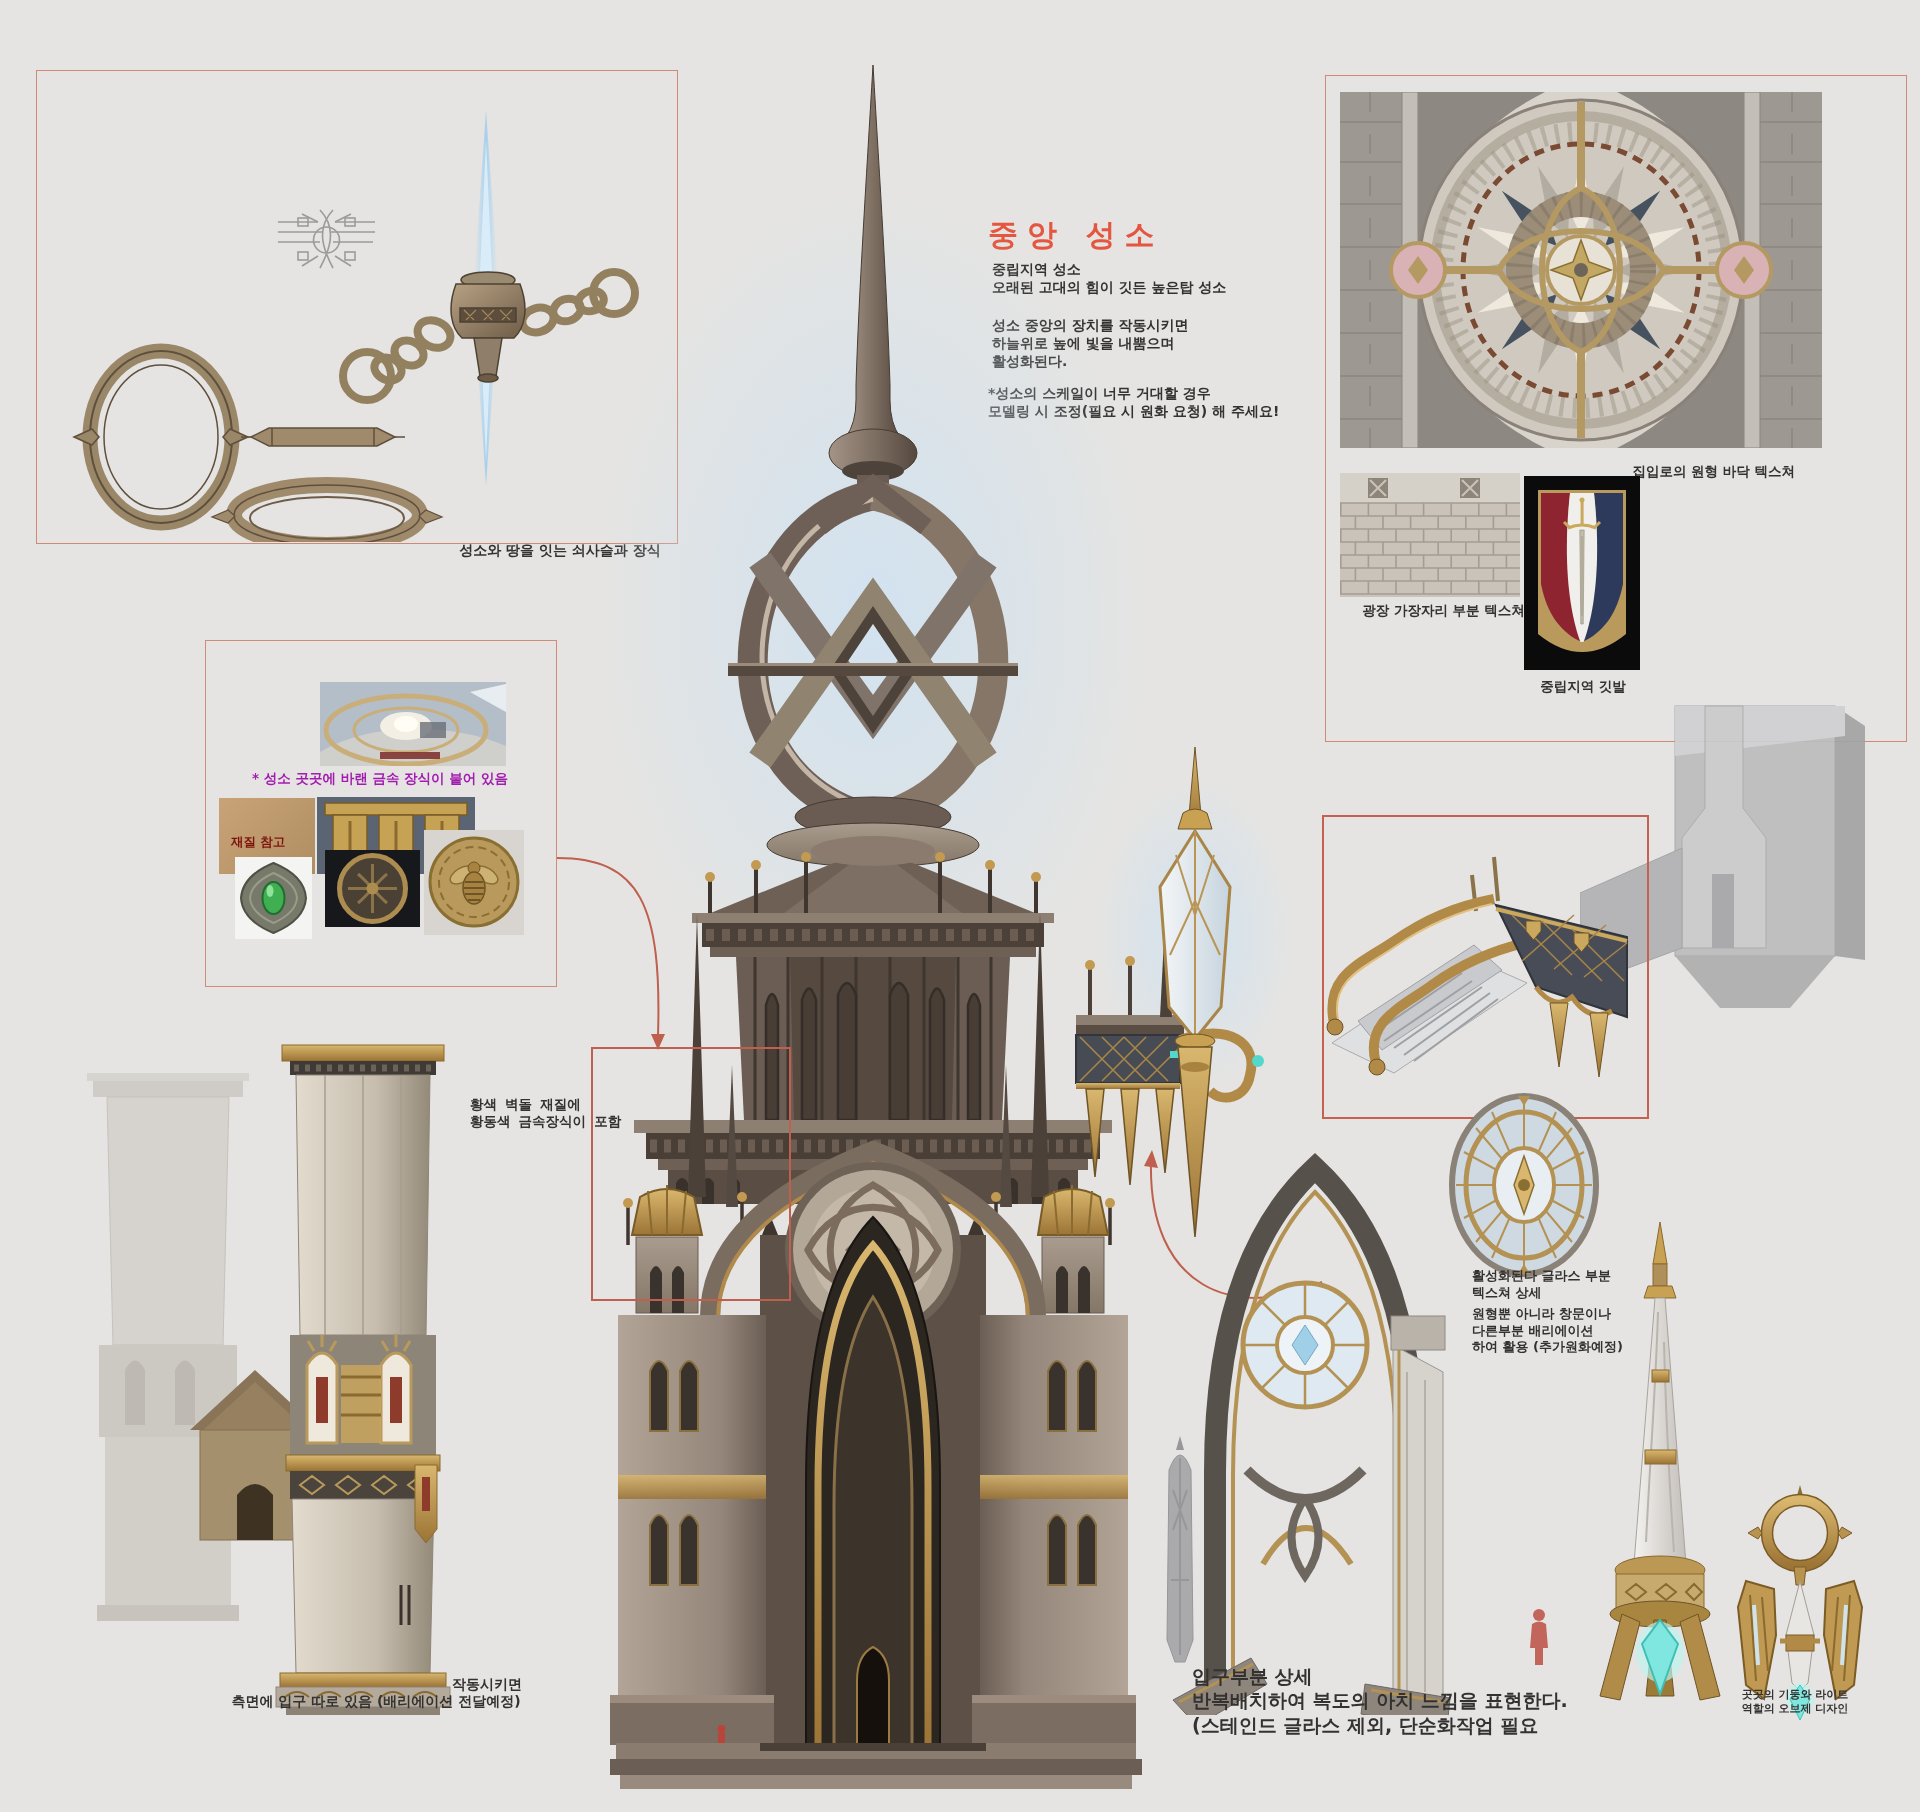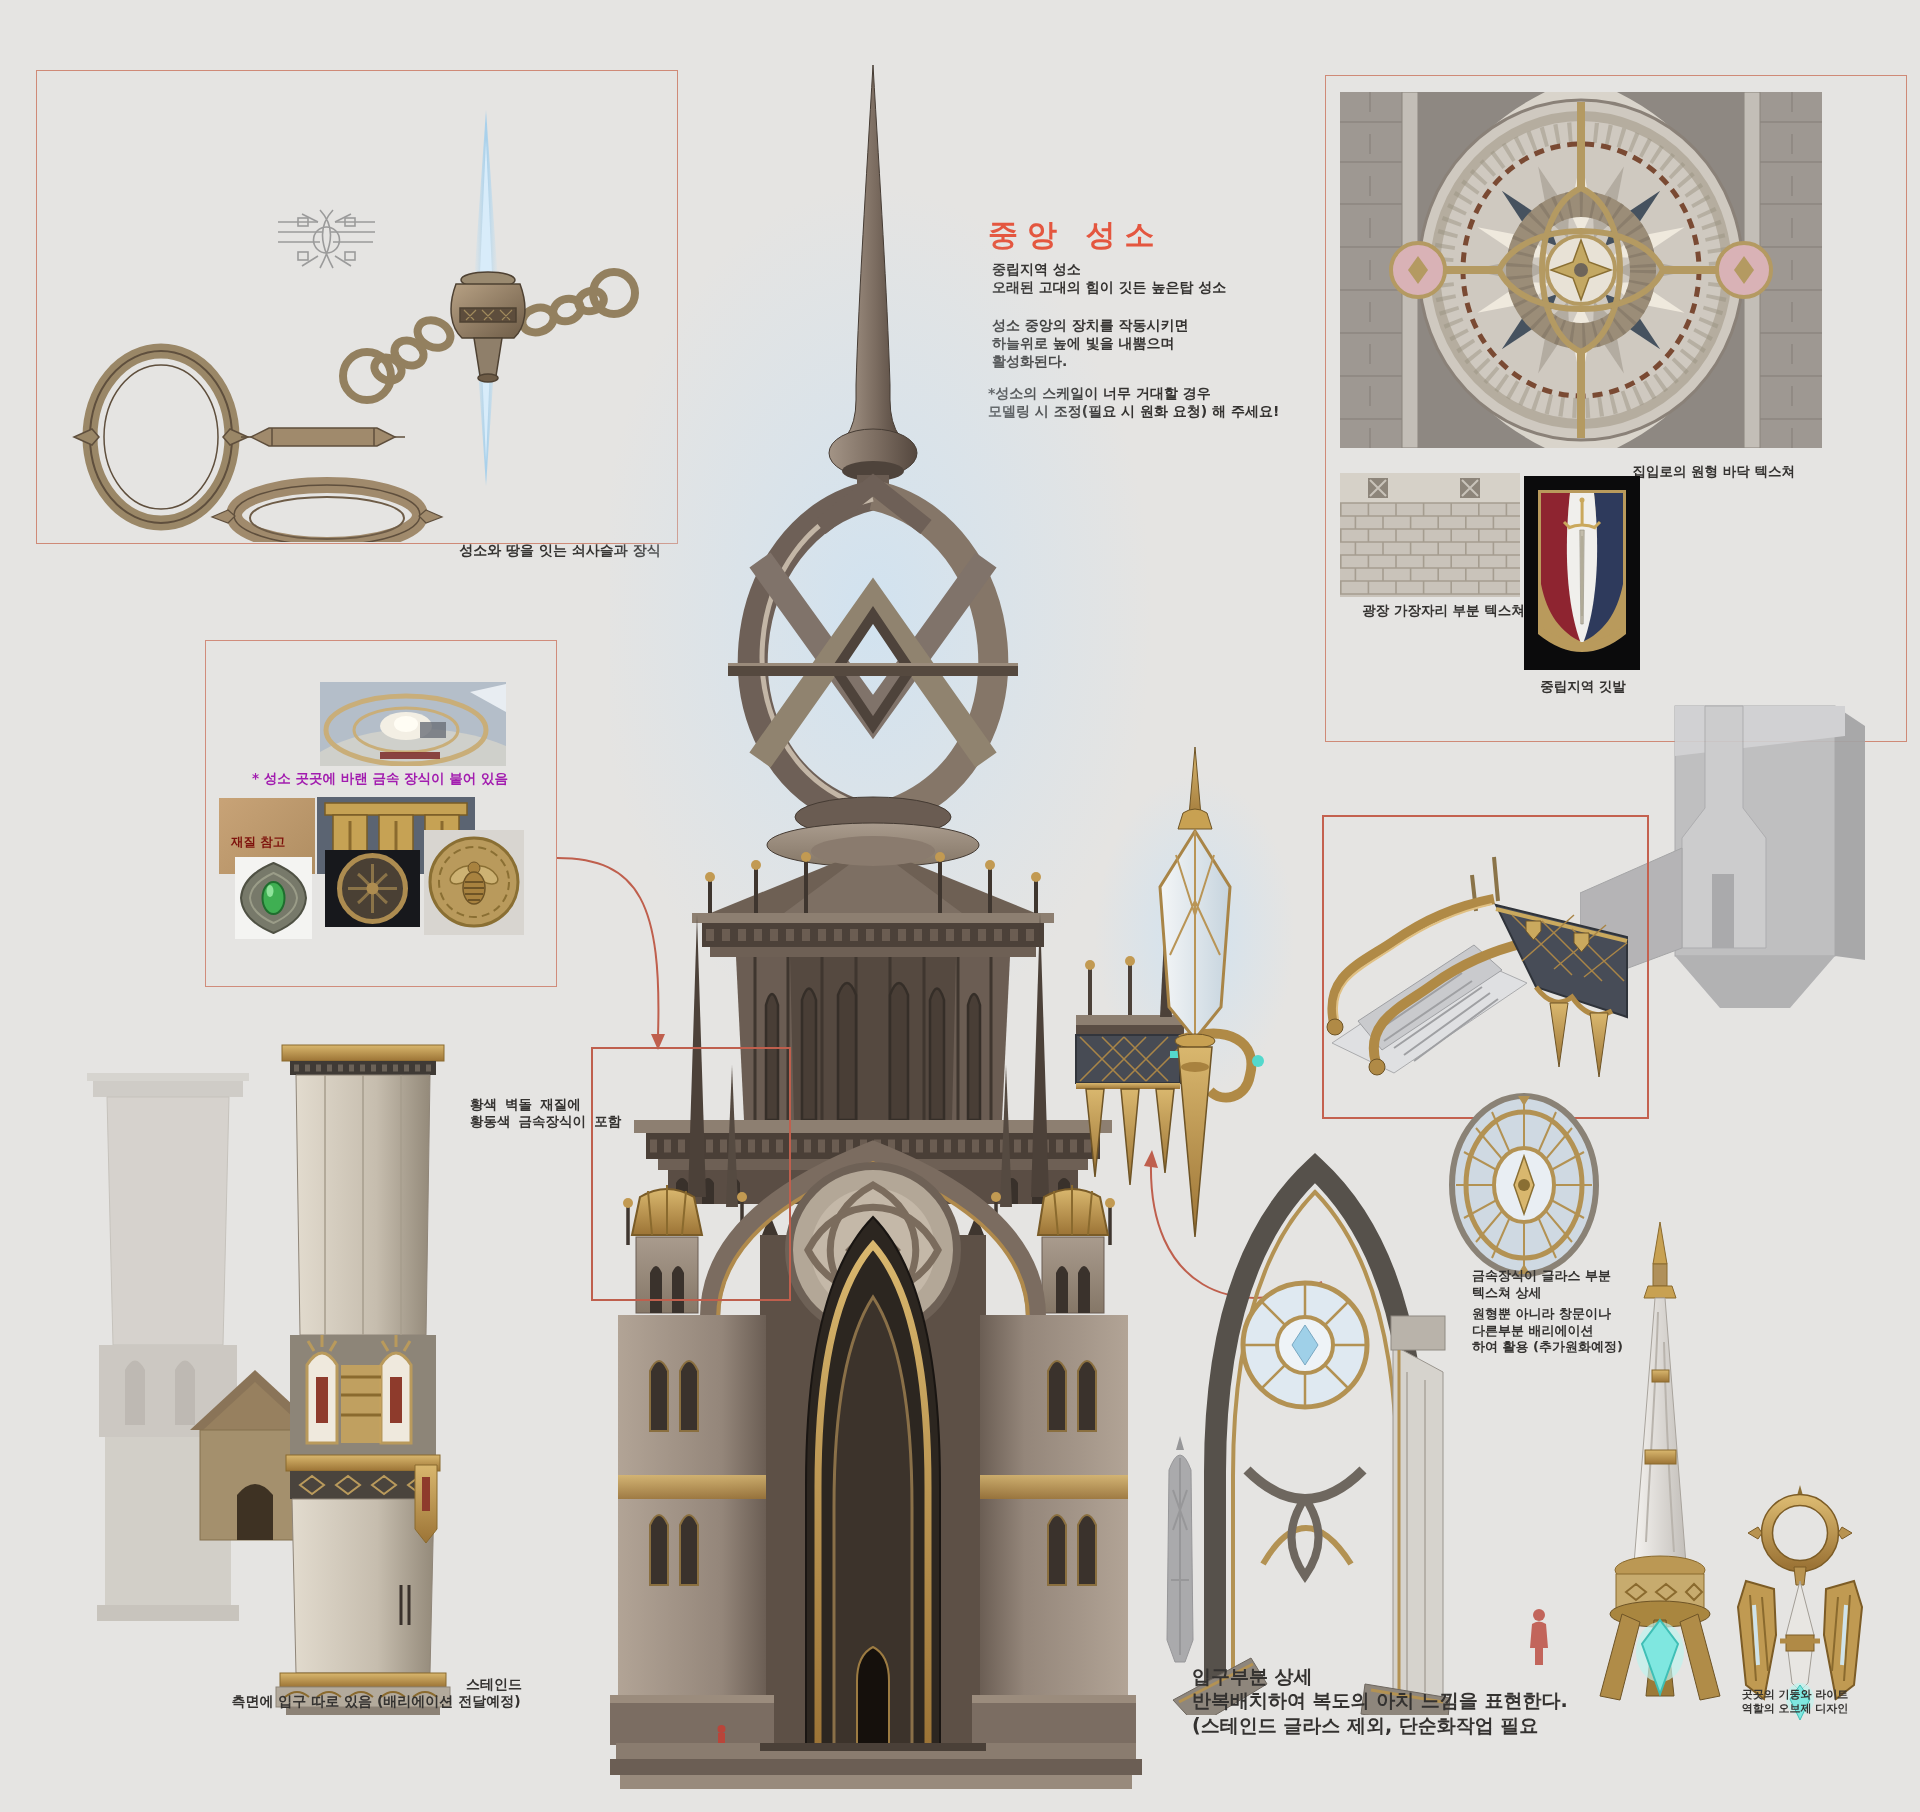--- a/index.html
+++ b/index.html
@@ -551,21 +551,21 @@
       <path d="M207,474 L349,474 L345,648 L211,648 Z" fill="url(#gCream)" stroke="#8f8578"></path>
       <path d="M330,440 h22 v64 l-11,14 l-11,-14 Z" fill="url(#gGold3)" stroke="#8a6a2e"></path>
       <rect x="337" y="452" width="8" height="34" fill="#8e3b2c"></rect>
       <path d="M316,560 v40 m8,-40 v40" stroke="#3a322c" stroke-width="3"></path>
       <rect x="195" y="648" width="166" height="14" fill="url(#gGold3)" stroke="#8a6a2e"></rect>
       <rect x="191" y="662" width="174" height="20" fill="#b3aa9c" stroke="#8f8578"></rect>
       <path d="M200,672 q12,-10 24,0 M232,672 q12,-10 24,0 M264,672 q12,-10 24,0 M296,672 q12,-10 24,0 M328,672 q12,-10 24,0" stroke="#8a6a2e" stroke-width="2" fill="none"></path>
       <rect x="201" y="682" width="154" height="8" fill="#8c8276"></rect>
     </g>
   </svg>
-  <div class="t" style="left:360px;top:1676px;width:162px;font-size:14px;text-align:right;">스테인드</div>
+  <div class="t" style="left:360px;top:1676px;width:162px;font-size:14px;text-align:right;">작동시키면</div>
   <div class="t" style="left:228px;top:1693px;width:296px;font-size:14px;text-align:center;">측면에 입구 따로 있음 (배리에이션 전달예정)</div>
 
   <svg class="art" style="left:1155px;top:1140px" width="300" height="575" viewBox="0 0 300 575">
     <g opacity=".85">
       <path d="M25,296 L29,310 L21,310 Z M25,310 h0" fill="#8a8a8d"></path>
       <path d="M14,330 Q25,300 36,330 L38,500 L30,522 L20,522 L12,500 Z" fill="#a0a0a3" stroke="#8a8a8d"></path>
       <path d="M25,318 V515 M18,350 L32,390 M32,350 L18,390 M16,440 h18" stroke="#8a8a8d" stroke-width="2" fill="none"></path>
     </g>
     <g>
       <path d="M60,560 L60,332 Q60,120 160,28 Q260,120 260,332 L260,560" fill="none" stroke="#56514b" stroke-width="22"></path>
@@ -593,21 +593,21 @@
     <ellipse cx="76" cy="95" rx="72" ry="89" fill="#cfd9e2" stroke="#8a8276" stroke-width="6"></ellipse>
     <ellipse cx="76" cy="95" rx="58" ry="73" fill="none" stroke="#b39253" stroke-width="5"></ellipse>
     <g stroke="#b39253" stroke-width="2">
       <path d="M76,10 V180 M8,95 H144 M28,38 L124,152 M124,38 L28,152 M44,22 L108,168 M108,22 L44,168 M16,62 L136,128 M136,62 L16,128"></path>
     </g>
     <ellipse cx="76" cy="95" rx="30" ry="37" fill="#e9eef3" stroke="#b39253" stroke-width="4"></ellipse>
     <path d="M76,66 L86,95 L76,124 L66,95 Z" fill="#d9b76e" stroke="#8a6f33" stroke-width="1.5"></path>
     <circle cx="76" cy="95" r="6" fill="#8a6f33"></circle>
     <path d="M70,6 h12 l-6,10 Z M70,184 h12 l-6,-10 Z" fill="#b39253"></path>
   </svg>
-  <div class="t" style="left:1472px;top:1268px;font-size:13px;">금속장식이 글라스 부분
+  <div class="t" style="left:1472px;top:1268px;font-size:13px;">활성화된다 글라스 부분
 텍스쳐 상세</div>
   <div class="t" style="left:1472px;top:1306px;font-size:13px;">원형뿐 아니라 창문이나
 다른부분 배리에이션
 하여 활용 (추가원화예정)</div>
 
   <svg class="art" style="left:1527px;top:1608px" width="24" height="58" viewBox="0 0 24 58">
     <circle cx="12" cy="7" r="6" fill="#c2655b"></circle>
     <path d="M5,16 Q12,11 19,16 L21,40 L16,40 L16,57 L8,57 L8,40 L3,40 Z" fill="#c2655b"></path>
   </svg>
 

